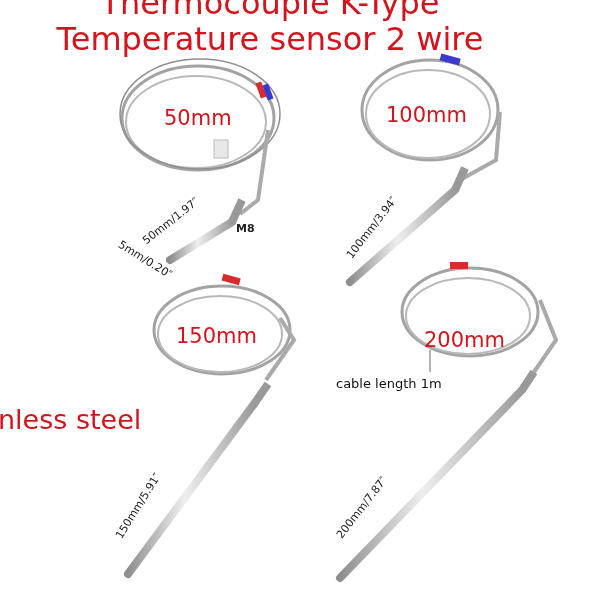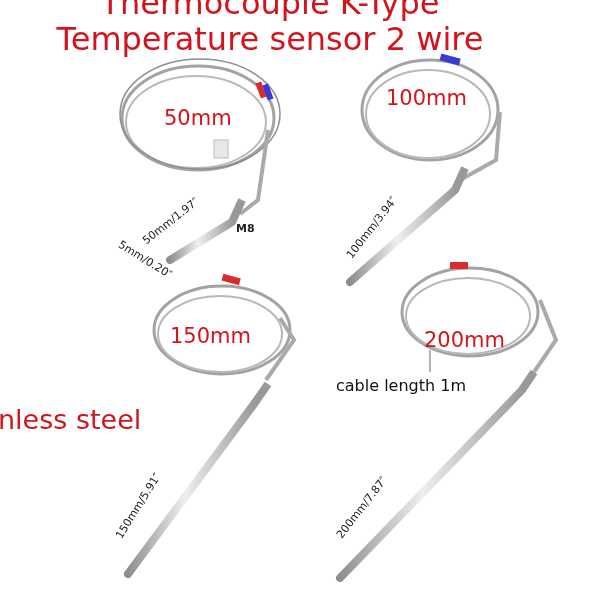--- a/index.html
+++ b/index.html
@@ -3,21 +3,21 @@
   <meta charset="utf-8">
   <style>
     html, body { margin: 0; padding: 0; background: #ffffff; }
     body { width: 604px; height: 604px; position: relative; overflow: hidden; font-family: "DejaVu Sans", sans-serif; }
     .title { position: absolute; left: 0; width: 540px; text-align: center; color: #d4141c; font-size: 32px; white-space: nowrap; }
     .t1 { top: -16px; }
     .t2 { top: 20px; }
     .side { position: absolute; left: -2px; top: 404px; color: #d4141c; font-size: 27px; white-space: nowrap; }
     .label { position: absolute; color: #d4141c; font-size: 21px; white-space: nowrap; }
     .dim { position: absolute; color: #222; font-size: 11px; white-space: nowrap; transform-origin: left bottom; }
-    .cable-note { position: absolute; left: 336px; top: 376px; font-size: 16px; color: #111; white-space: nowrap; }
+    .cable-note { position: absolute; left: 336px; top: 376px; font-size: 13px; color: #111; white-space: nowrap; }
     svg { position: absolute; left: 0; top: 0; }
   </style>
 </head>
 <body>
 
 <svg width="604" height="604" viewBox="0 0 604 604">
   <defs>
     <linearGradient id="rod" x1="0" y1="0" x2="1" y2="0">
       <stop offset="0" stop-color="#8e8e8e"></stop>
       <stop offset="0.45" stop-color="#eeeeee"></stop>
@@ -64,22 +64,22 @@
     <line x1="534" y1="372" x2="522" y2="390" stroke="#999" stroke-width="8"></line>
     <line x1="522" y1="390" x2="340" y2="578" stroke="url(#rod)" stroke-width="8" stroke-linecap="round"></line>
   </g>
 </svg>
 
 <div class="title t1">Thermocouple K-Type</div>
 <div class="title t2">Temperature sensor 2 wire</div>
 <div class="side">nless steel</div>
 
 <div class="label" style="left:156px;top:106px;margin-left:8px;">50mm</div>
-<div class="label" style="left:386px;top:86px;">100mm</div>
-<div class="label" style="left:170px;top:324px;">150mm</div>
+<div class="label" style="left:386px;top:103px;">100mm</div>
+<div class="label" style="left:176px;top:324px;">150mm</div>
 <div class="label" style="left:424px;top:304px;margin-top:24px;">200mm</div>
 
 <div class="dim" style="left:148px;top:234px;transform:rotate(-38deg);">50mm/1.97″</div>
 <div class="dim" style="left:236px;top:222px;font-weight:bold;">M8</div>
 <div class="dim" style="left:116px;top:236px;transform:rotate(32deg);">5mm/0.20″</div>
 <div class="dim" style="left:354px;top:248px;transform:rotate(-52deg);">100mm/3.94″</div>
 <div class="dim" style="left:124px;top:528px;transform:rotate(-58deg);">150mm/5.91″</div>
 <div class="dim" style="left:344px;top:528px;transform:rotate(-52deg);">200mm/7.87″</div>
 
 <div class="cable-note">cable length 1m</div>

